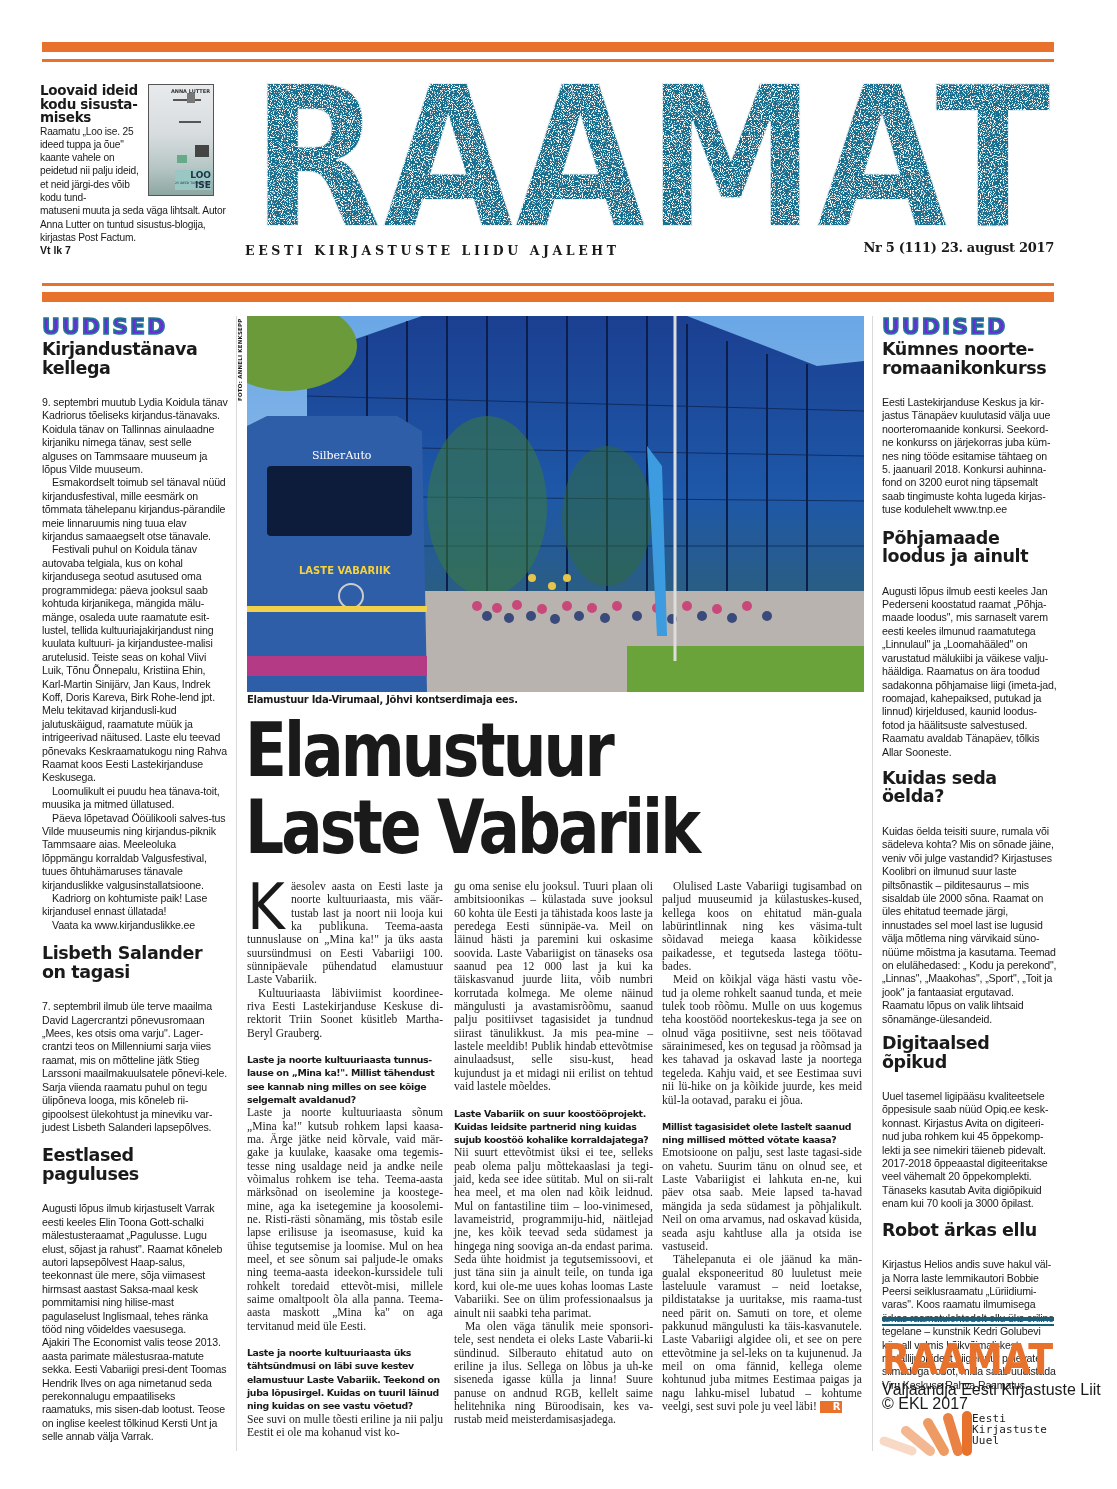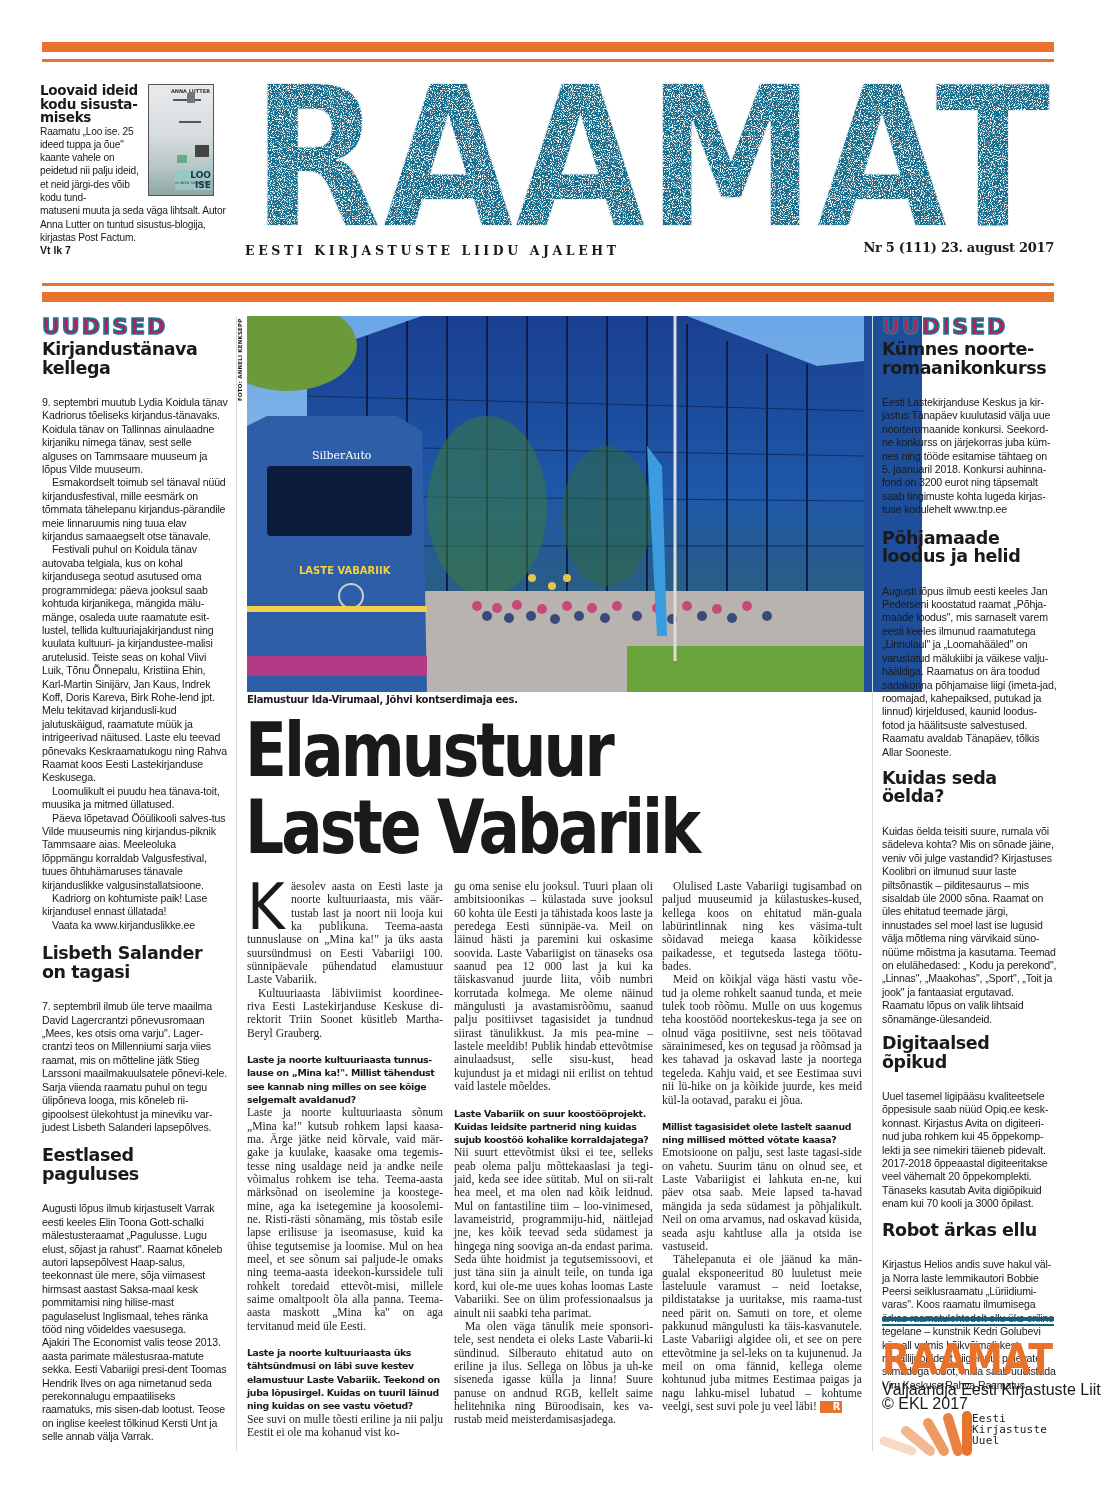--- a/index.html
+++ b/index.html
@@ -13,28 +13,28 @@
   .cover { position: absolute; left: 148px; top: 84px; width: 66px; height: 112px; border: 1px solid #555; background: linear-gradient(180deg,#e8eaec 0%,#d7dcdf 45%,#b6c6c5 75%,#8ea7a3 100%); }
   .cover .auth { position: absolute; right: 3px; top: 4px; font-size: 5px; line-height: 5px; font-weight: bold; text-align: right; color:#333; }
   .cover .ttl { position: absolute; left: 26px; top: 85px; width: 36px; background:#9ac7c3; font-size: 9px; font-weight: bold; color:#234; text-align:right; line-height: 10px; }
   .cover .sub { position: absolute; left: 26px; top: 96px; width: 36px; font-size: 3px; text-align:center; color:#234; }
   .cover .shelf { position:absolute; background:#555; }
   .masthead { position: absolute; left: 247px; top: 74px; width: 808px; height: 160px; }
   .masthead svg { width: 100%; height: 100%; }
   .tagline { position: absolute; left: 245px; top: 243px; font-family: "DejaVu Serif", serif; font-weight: bold; font-size: 12.5px; letter-spacing: 3.6px; color: #1a1a1a; }
   .issue { position: absolute; right: 63px; top: 240px; font-family: "DejaVu Serif", serif; font-weight: bold; font-size: 13px; letter-spacing: -0.3px; }
   .col { position: absolute; }
-  .uudised { font-family: "DejaVu Sans", sans-serif; font-weight: bold; font-size: 22px; letter-spacing: 2px; color: #be185d; -webkit-text-stroke: 1.6px #1d7a93; line-height: 22px; }
+  .uudised { font-family: "DejaVu Sans", sans-serif; font-weight: bold; font-size: 22px; letter-spacing: 2px; color: #6d28d9; -webkit-text-stroke: 1.6px #1d7a93; line-height: 22px; }
   .nh { font-family: "DejaVu Sans", sans-serif; font-weight: bold; font-size: 17.5px; line-height: 18.5px; letter-spacing: -0.4px; color: #1a1a1a; margin-top: 2px; }
   .nb { font-family: "Liberation Sans", sans-serif; font-size: 10.6px; line-height: 13.4px; letter-spacing: -0.15px; text-align: left; margin-top: 19px; }
   .nb p { text-indent: 0; }
   .nb p.ind { text-indent: 10px; }
   .gap { height: 12px; }
   .vrule { position: absolute; width: 1px; background: #d9d9d9; }
-  .photo { position: absolute; left: 247px; top: 316px; width: 675px; height: 376px; overflow: hidden; background: #1f4f9a; }
+  .photo { position: absolute; left: 247px; top: 316px; width: 617px; height: 376px; overflow: hidden; background: #1f4f9a; }
   .credit { position: absolute; left: 236px; top: 305px; width: 10px; height: 100px; }
   .credit span { display:block; transform: rotate(-90deg); transform-origin: left top; position:absolute; left: 1px; top: 96px; white-space: nowrap; font-size: 5.5px; font-weight: bold; letter-spacing: 0.2px; }
   .caption { position: absolute; left: 247px; top: 694px; font-family: "DejaVu Sans", sans-serif; font-weight: bold; font-size: 10px; letter-spacing: -0.3px; }
   .headline { position: absolute; left: 245px; top: 712px; width: 620px; font-family: "DejaVu Sans", sans-serif; font-weight: bold; font-size: 74px; line-height: 77px; letter-spacing: -3.5px; color: #1a1a1a; transform: scaleX(0.83); transform-origin: left top; white-space: nowrap; }
   .art { position: absolute; top: 880px; font-family: "Liberation Serif", serif; font-size: 11.6px; line-height: 13.35px; text-align: justify; color: #222; }
   .art p { margin: 0; }
   .art p.ind { text-indent: 11px; }
   .art .q { font-family: "DejaVu Sans", sans-serif; font-weight: bold; font-size: 9.4px; line-height: 13.3px; letter-spacing: -0.35px; text-align: left; margin-top: 13px; color: #1a1a1a; }
   .dropcap { float: left; font-family: "DejaVu Sans", sans-serif; font-weight: normal; font-size: 64px; line-height: 50px; margin: 2px 4px -4px -2px; color: #1a1a1a; transform: scaleX(0.9); }
   .r-end { display:inline-block; background:#e8712b; color:#fff; font-family:"DejaVu Sans",sans-serif; font-weight:bold; font-size:10px; padding:0 2px; line-height:12px; }
@@ -236,21 +236,21 @@
 
 <div class="vrule" style="left:872px;top:316px;height:1135px;"></div>
 
 <div class="col" style="left:882px;top:316px;width:176px;">
   <div class="uudised">UUDISED</div>
   <div class="nh">Kümnes noorte-romaanikonkurss</div>
   <div class="nb">
       <p>Eesti Lastekirjanduse Keskus ja kir-jastus Tänapäev kuulutasid välja uue noorteromaanide konkursi. Seekord-ne konkurss on järjekorras juba küm-nes ning tööde esitamise tähtaeg on 5. jaanuaril 2018. Konkursi auhinna-fond on 3200 eurot ning täpsemalt saab tingimuste kohta lugeda kirjas-tuse kodulehelt www.tnp.ee</p>
     </div>
   <div class="gap" style="height:10px"></div>
-  <div class="nh">Põhjamaade loodus ja helid</div>
+  <div class="nh">Põhjamaade loodus ja ainult</div>
   <div class="nb">
       <p>Augusti lõpus ilmub eesti keeles Jan Pederseni koostatud raamat „Põhja-maade loodus", mis sarnaselt varem eesti keeles ilmunud raamatutega „Linnulaul" ja „Loomahääled" on varustatud mälukiibi ja väikese valju-hääldiga. Raamatus on ära toodud sadakonna põhjamaise liigi (imeta-jad, roomajad, kahepaiksed, putukad ja linnud) kirjeldused, kaunid loodus-fotod ja häälitsuste salvestused. Raamatu avaldab Tänapäev, tõlkis Allar Sooneste.</p>
     </div>
   <div class="gap" style="height:8px"></div>
   <div class="nh">Kuidas seda öelda?</div>
   <div class="nb">
       <p>Kuidas öelda teisiti suure, rumala või sädeleva kohta? Mis on sõnade jäine, veniv või julge vastandid? Kirjastuses Koolibri on ilmunud suur laste piltsõnastik – pilditesaurus – mis sisaldab üle 2000 sõna. Raamat on üles ehitatud teemade järgi, innustades sel moel last ise lugusid välja mõtlema ning värvikaid süno-nüüme mõistma ja kasutama. Teemad on elulähedased: „ Kodu ja perekond", „Linnas", „Maakohas", „Sport", „Toit ja jook" ja fantaasiat ergutavad. Raamatu lõpus on valik lihtsaid sõnamänge-ülesandeid.</p>
     </div>
   <div class="gap" style="height:6px"></div>
   <div class="nh">Digitaalsed õpikud</div>

